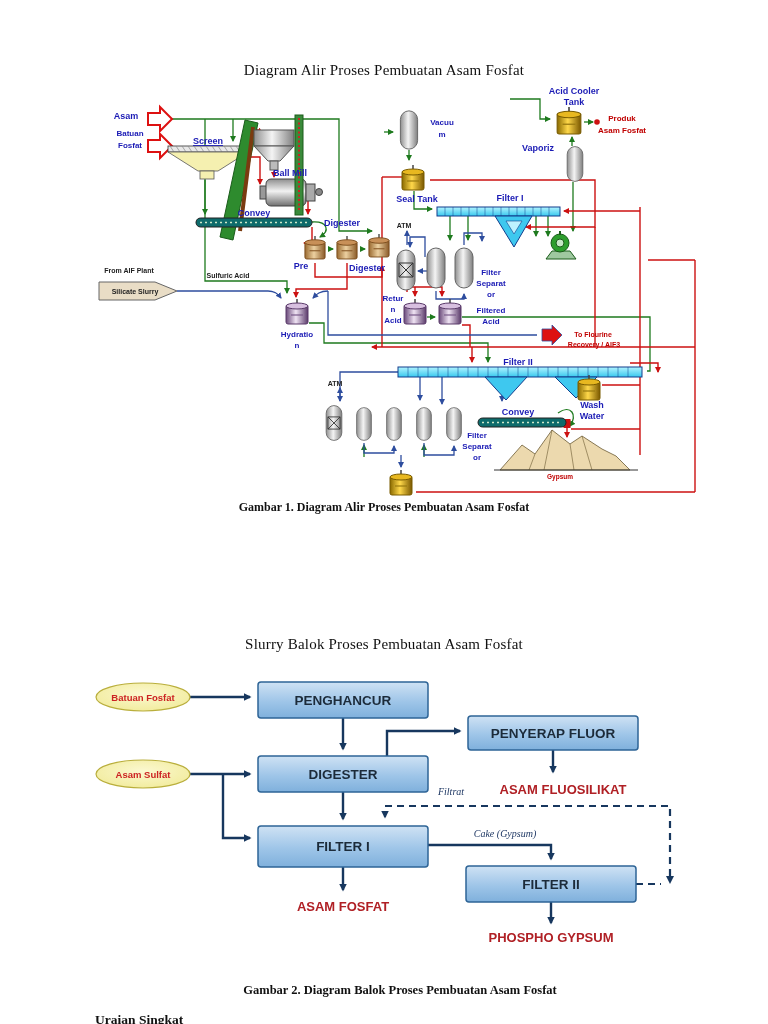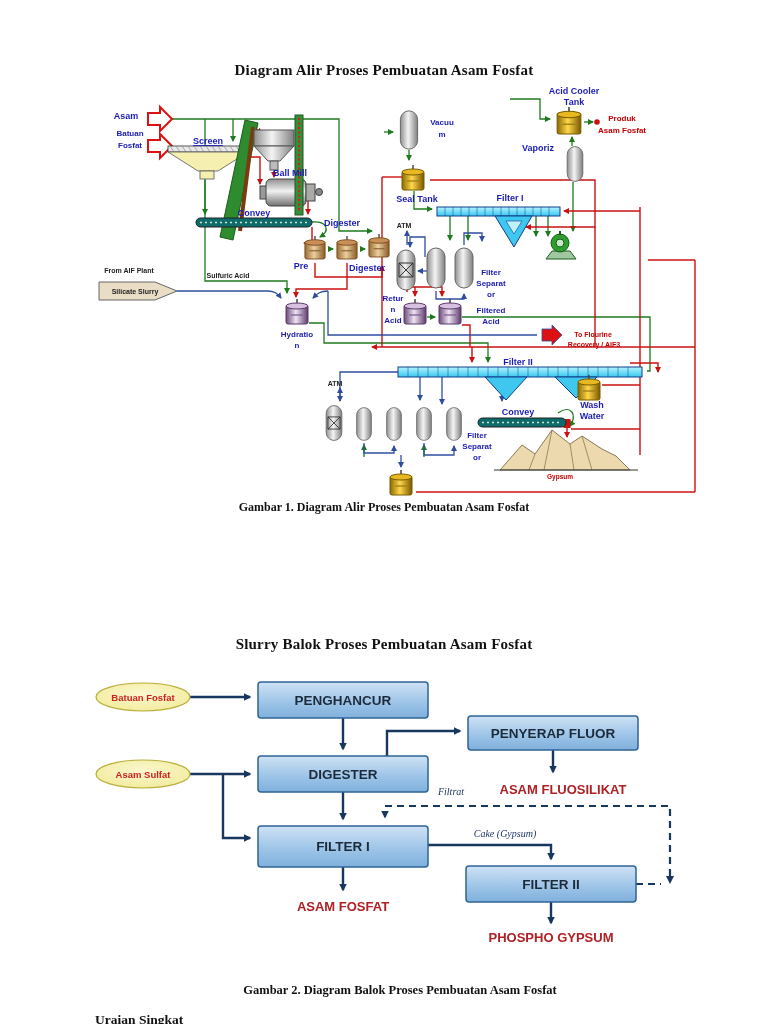--- a/index.html
+++ b/index.html
@@ -1,18 +1,18 @@
 <!DOCTYPE html>
 <html><head>
 <meta charset="utf-8">
 <style>
   html,body{margin:0;padding:0;background:#fff;}
   #page{position:relative;width:768px;height:1024px;background:#ffffff;overflow:hidden;
         outline:1px solid #e3e3e3;font-family:"Liberation Serif",serif;}
-  .fig-title{position:absolute;width:768px;text-align:center;font-weight:bold;
+  .fig-title{position:absolute;width:768px;text-align:center;font-weight:normal;
              font-size:15px;color:#111;letter-spacing:.2px;}
   .fig-caption{position:absolute;width:768px;text-align:center;font-weight:bold;
                font-size:12.5px;color:#111;}
   #footer-heading{position:absolute;left:95px;top:1012px;font-weight:bold;font-size:13.5px;color:#111;}
   svg{position:absolute;}
   
   text{font-family:"Liberation Sans",sans-serif;}
   .blu{fill:#1b1bb5;font-weight:bold;}
   .redt{fill:#c00000;font-weight:bold;}
   .blk{fill:#222;font-weight:bold;}

